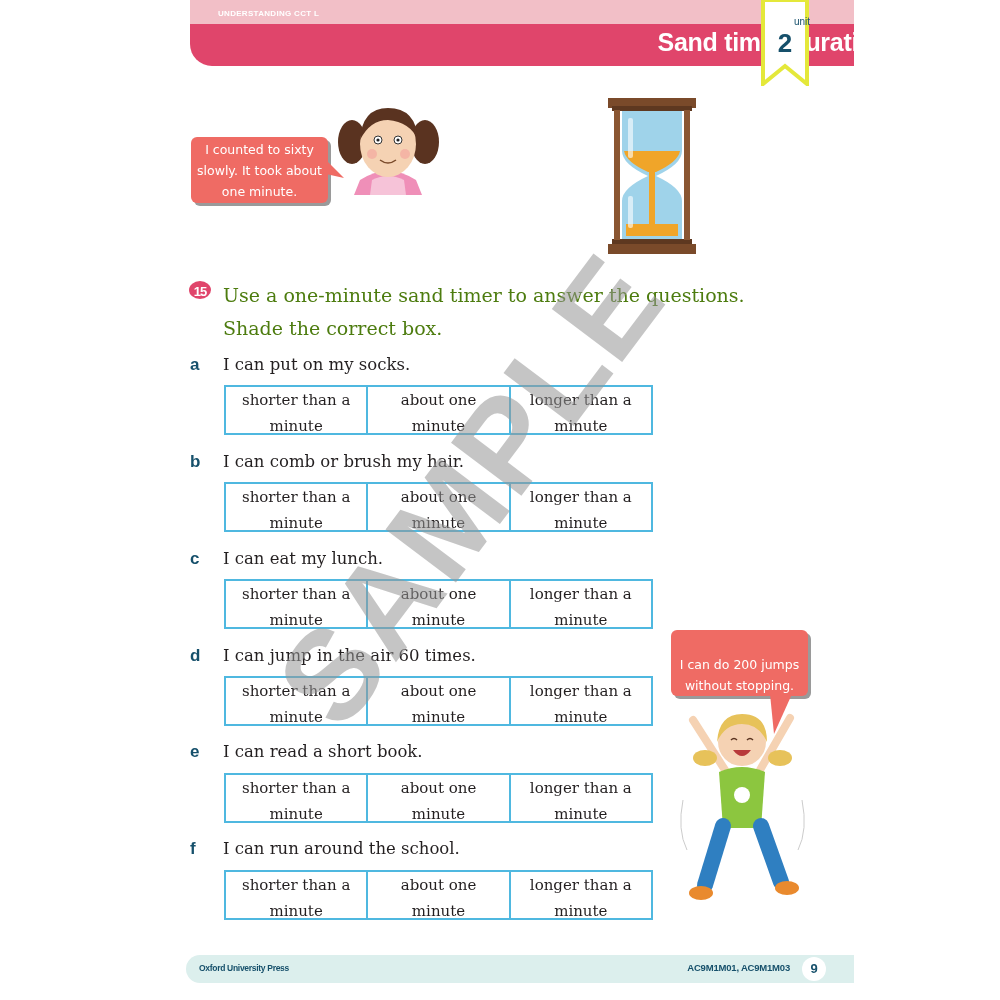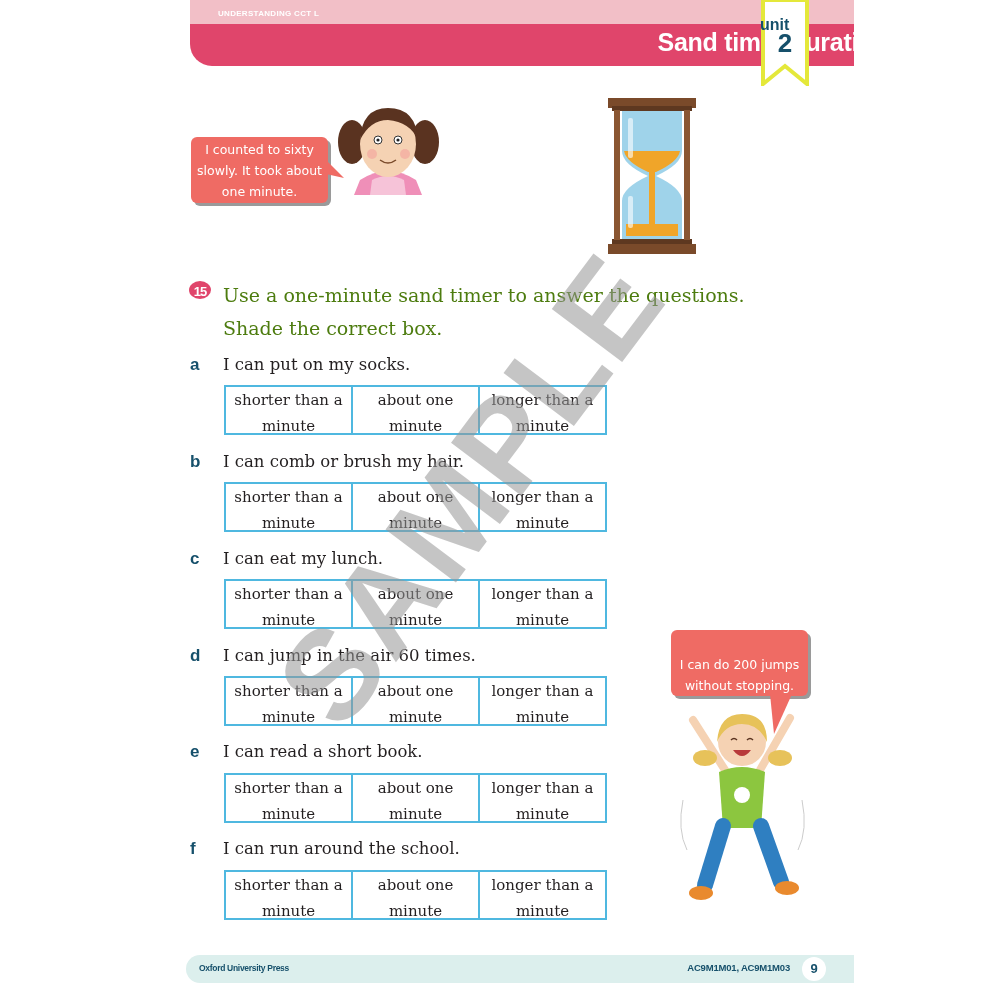--- a/index.html
+++ b/index.html
@@ -6,41 +6,41 @@
   html, body { width: 1000px; height: 1000px; background: #ffffff; overflow: hidden; }
   body { position: relative; font-family: "DejaVu Serif", serif; color: #231f20; }
 
   
   .hdr-top { position: absolute; left: 190px; top: 0; width: 664px; height: 24px; background: #f2bfc7; }
   .hdr-kicker { position: absolute; left: 218px; top: 9px; font-family: "Liberation Sans", sans-serif; font-size: 8px; font-weight: bold; color: #ffffff; letter-spacing: 0.3px; }
   .hdr-main { position: absolute; left: 190px; top: 24px; width: 664px; height: 42px; background: #e0456b; border-bottom-left-radius: 22px; }
   .hdr-title { position: absolute; right: 112px; top: 28px; font-family: "Liberation Sans", sans-serif; font-weight: bold; font-size: 25px; color: #ffffff; letter-spacing: -0.3px; }
 
   .unit-ribbon { position: absolute; left: 760px; top: 0; width: 50px; height: 86px; }
-  .unit-label { position: absolute; left: 760px; top: 16px; width: 50px; text-align: left; font-family: "Liberation Sans", sans-serif; font-weight: bold; font-size: 16px; color: #16506b; }
+  .unit-label { position: absolute; left: 760px; top: 16px; width: 50px; text-align: right; font-family: "Liberation Sans", sans-serif; font-weight: normal; font-size: 10px; color: #16506b; }
   .unit-num { position: absolute; left: 760px; top: 28px; width: 50px; text-align: center; font-family: "Liberation Sans", sans-serif; font-weight: bold; font-size: 26px; color: #16506b; }
 
   
   .bubble { position: absolute; background: #ef6b64; color: #ffffff; font-family: "DejaVu Sans", sans-serif; font-size: 12.5px; line-height: 21px; text-align: center; border-radius: 6px; box-shadow: 3px 3px 0 #9a9a9a; }
   .bubble1 { left: 191px; top: 113px; width: 137px; height: 66px; padding-top: 2px; margin-top: 24px; }
   .bubble2 { left: 671px; top: 630px; width: 137px; height: 66px; padding-top: 24px; }
 
   
   .girl1 { position: absolute; left: 330px; top: 100px; width: 115px; height: 95px; }
   .hourglass { position: absolute; left: 604px; top: 96px; width: 96px; height: 160px; }
   .girl2 { position: absolute; left: 675px; top: 700px; width: 135px; height: 205px; }
 
   
   .q-num { position: absolute; left: 189px; top: 281px; width: 22px; height: 18px; border-radius: 50%; background: #e0456b; color: #fff; font-family: "Liberation Sans", sans-serif; font-weight: bold; font-size: 13px; text-align: center; line-height: 22px; letter-spacing: -1px; }
   .q-text { position: absolute; left: 223px; top: 279px; font-size: 19px; line-height: 33px; color: #4d7c0f; }
 
   .item-letter { position: absolute; left: 190px; font-family: "Liberation Sans", sans-serif; font-weight: bold; font-size: 17px; color: #16506b; }
   .item-text { position: absolute; left: 223px; font-size: 16.5px; color: #231f20; }
 
-  .choice-table { position: absolute; left: 224px; width: 383px; height: 50px; display: flex; border: 2px solid #4fb8e0; }
+  .choice-table { position: absolute; left: 224px; width: 429px; height: 50px; display: flex; border: 2px solid #4fb8e0; }
   .choice-cell { flex: 1; border-right: 2px solid #4fb8e0; text-align: center; font-size: 15px; line-height: 26px; padding-top: 0; color: #231f20; }
   .choice-cell:last-child { border-right: none; }
 
   
   .watermark { position: absolute; left: 470px; top: 490px; transform: translate(-50%, -50%) rotate(-53deg); font-family: "Liberation Sans", sans-serif; font-weight: bold; font-size: 128px; color: rgba(150,150,150,0.55); letter-spacing: 2px; white-space: nowrap; pointer-events: none; }
 
   
   .footer { position: absolute; left: 186px; top: 955px; width: 668px; height: 28px; background: #dcefed; border-top-left-radius: 14px; border-bottom-left-radius: 14px; }
   .footer-left { position: absolute; left: 199px; top: 963px; font-family: "Liberation Sans", sans-serif; font-size: 8.5px; font-weight: bold; color: #16506b; letter-spacing: -0.3px; }
   .footer-codes { position: absolute; right: 210px; top: 962px; font-family: "Liberation Sans", sans-serif; font-size: 9.5px; font-weight: bold; color: #16506b; letter-spacing: -0.2px; }

